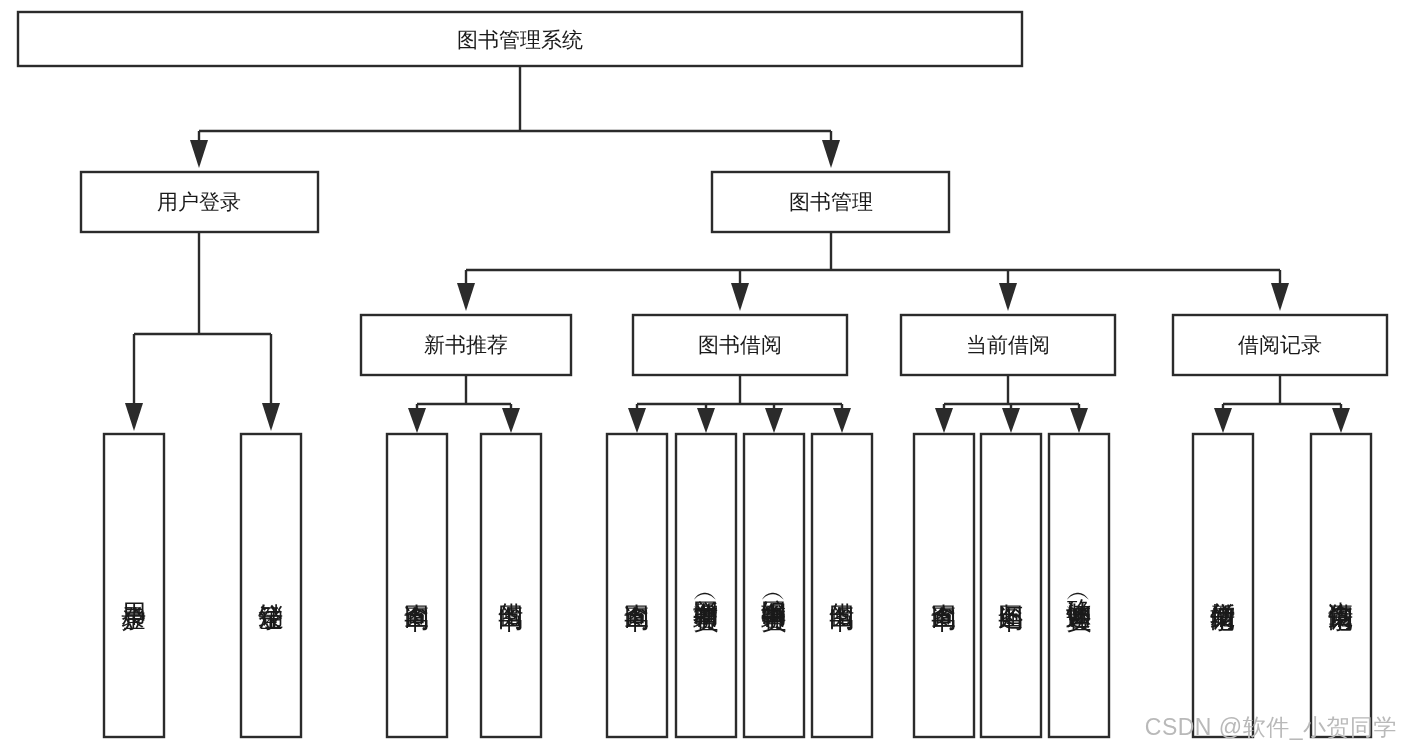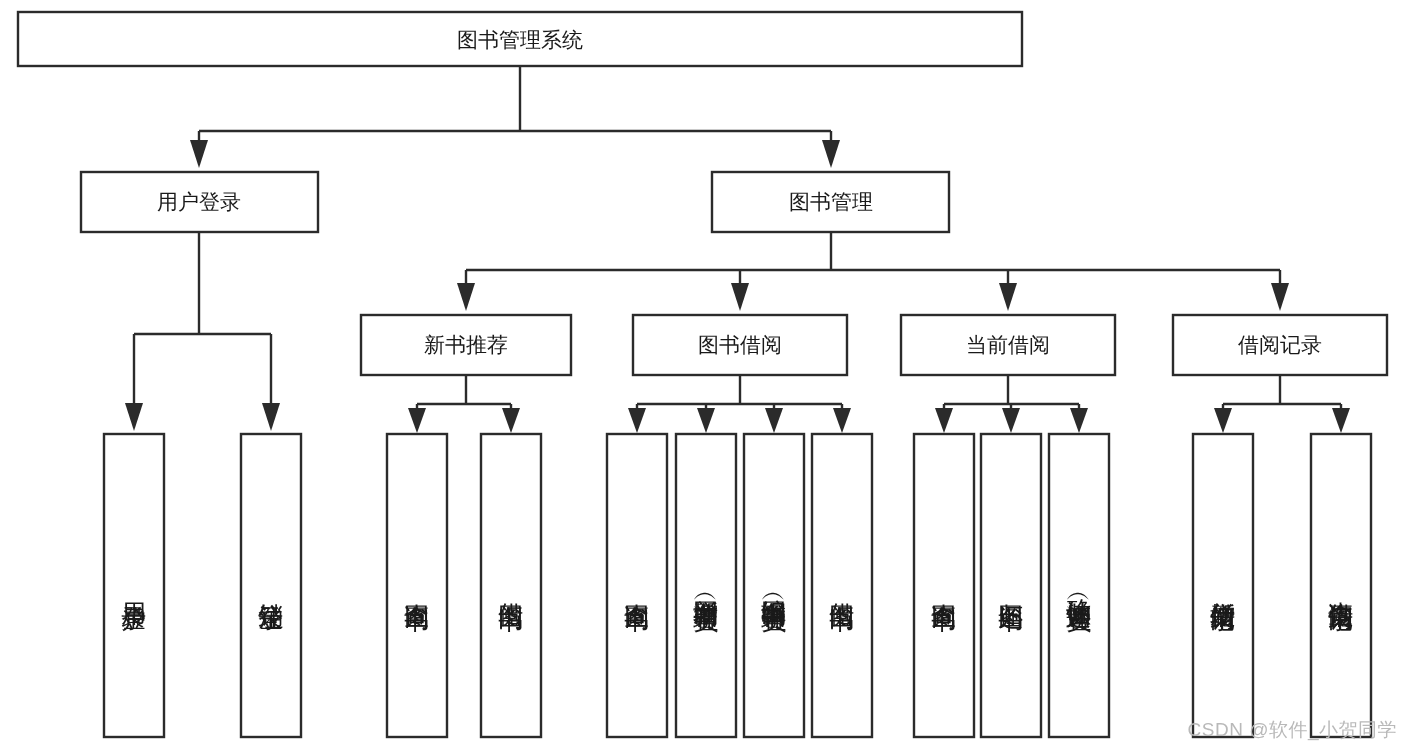--- a/index.html
+++ b/index.html
@@ -63,21 +63,21 @@
     line-height: 1.06;
     letter-spacing: 1.5px;
     color: #1a1a1a;
     white-space: nowrap;
   }
   .watermark {
     position: absolute;
     right: 8px;
     bottom: 4px;
     font-family: "Liberation Sans", "DejaVu Sans", sans-serif;
-    font-size: 19px;
+    font-size: 23px;
     color: #b9b9b9;
     white-space: nowrap;
     letter-spacing: 0.5px;
   }
 </style>
 </head>
 <body>
 
 <div id="diagram-root">
 

